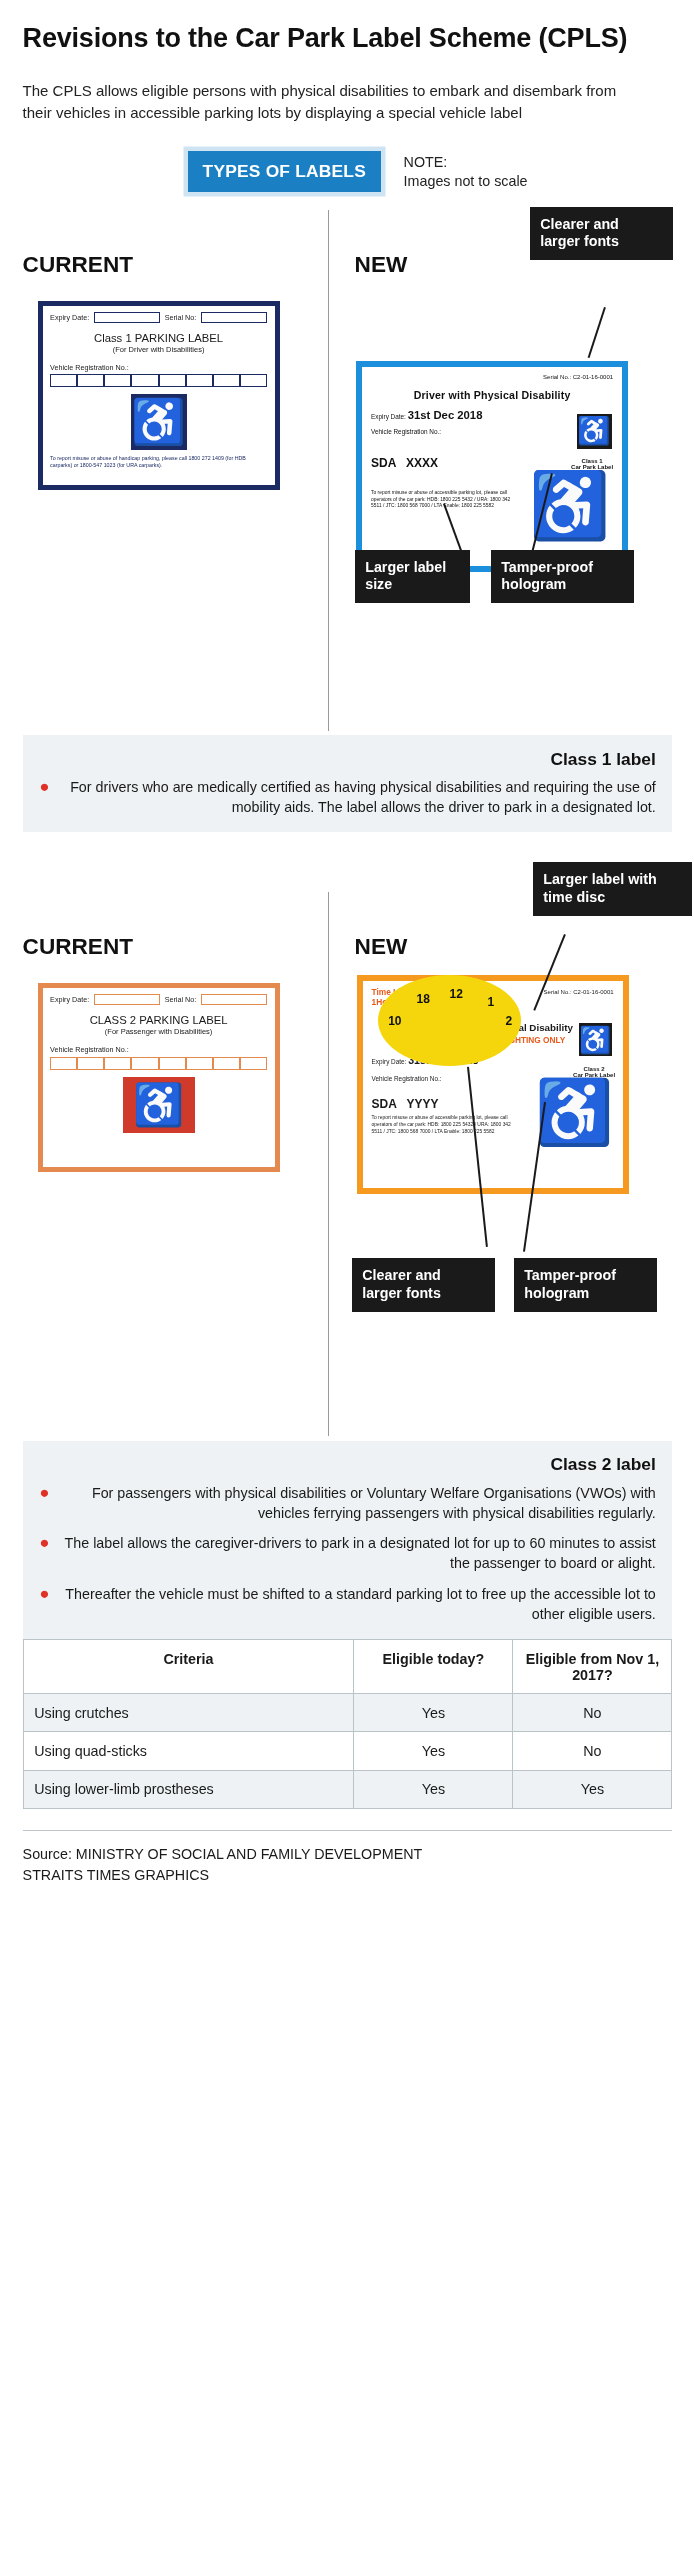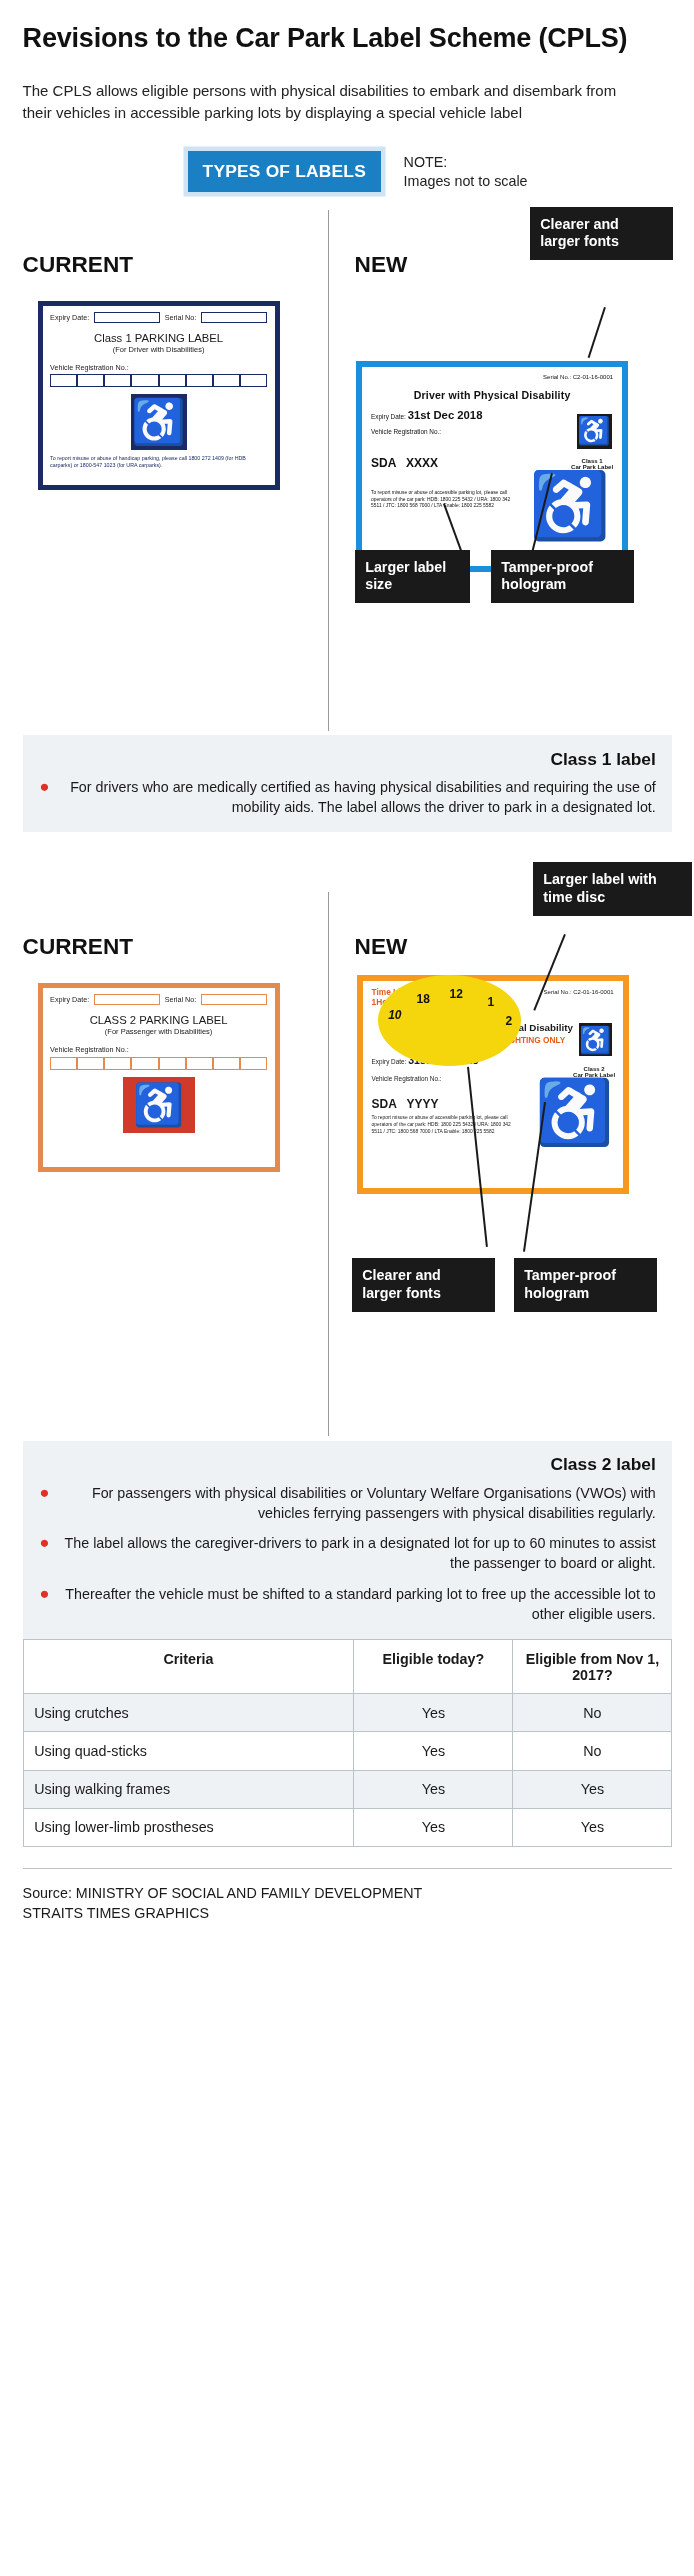--- a/index.html
+++ b/index.html
@@ -346,21 +346,21 @@
           <div></div>
         <div></div>
           <div></div>
         <div></div>
           <div></div>
       </div>
       <div class="red-box">♿</div>
     </div>
 
     <div class="timedisc">
-      <div class="disc-num" style="left:10.6px; top:33px;font-style:italic;">
+      <div class="disc-num" style="left:10.6px; top:39px;">
         <span>10</span>
       </div>
       <div class="disc-num" style="left:39px; top:16.6px;">
         <span>18</span>
       </div>
       <div class="disc-num" style="left:72px; top:12px;">
         <span>12</span>
       </div>
       <div class="disc-num" style="left:110px; top:19.6px;">
         <span>1</span>
@@ -442,25 +442,20 @@
         <td>Using crutches</td>
         <td>Yes</td>
         <td>No</td>
       </tr>
       <tr>
         <td>Using quad-sticks</td>
         <td>Yes</td>
         <td>No</td>
       </tr>
       <tr>
-        <td>Using walking frames</td>
-        <td>Yes</td>
-        <td>Yes</td>
-      </tr>
-      <tr>
         <td>Using lower-limb prostheses</td>
         <td>Yes</td>
         <td>Yes</td>
       </tr>
     </tbody>
   </table>
 
   <div class="source">
     <div>Source: MINISTRY OF SOCIAL AND FAMILY DEVELOPMENT</div>
     <div>STRAITS TIMES GRAPHICS</div>

